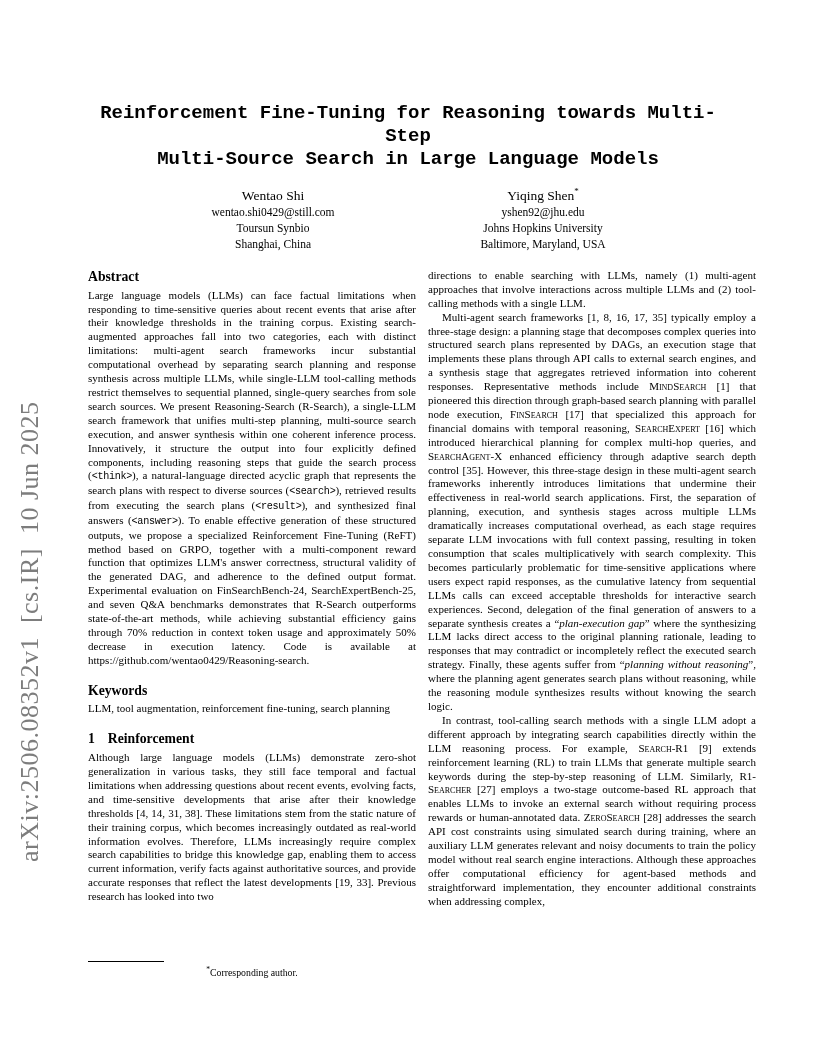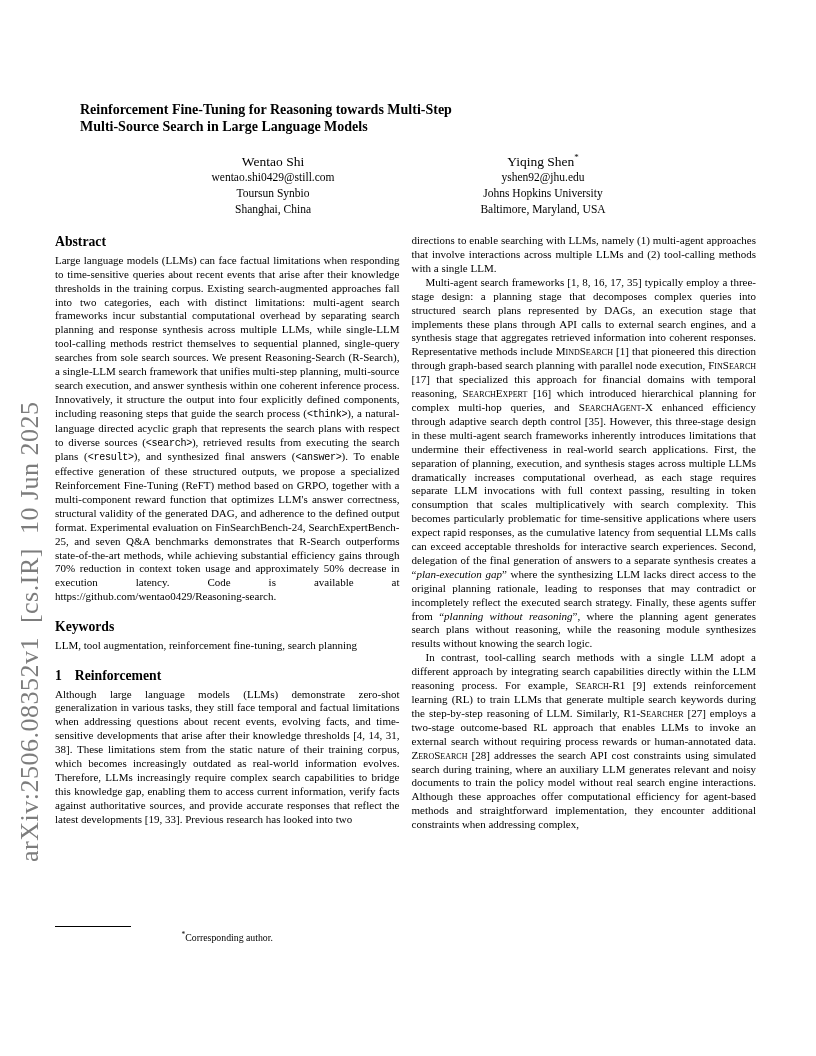--- a/index.html
+++ b/index.html
@@ -23,43 +23,44 @@
     display: flex; align-items: center; justify-content: center;
     font-size: 26px;
     color: #7d7d7d;
     white-space: pre;
     letter-spacing: 0.5px;
   }
 
   
   .title {
     margin: 102px 80px 0 80px;
-    font-family: Liberation Serif, serif;
+    text-align: center;
+    font-family: Liberation Mono, monospace;
     font-weight: bold;
-    font-size: 14px;
+    font-size: 19px;
     line-height: 1.2;
   }
   .title span { display: block; }
   .authors {
     display: flex;
     justify-content: center;
     gap: 100px;
     margin-top: 13px;
     text-align: center;
   }
   .author-block { min-width: 170px; }
   .author-name { font-size: 13.5px; line-height: 17px; }
   .author-name sup { font-size: 9px; }
   .author-line { font-size: 11.5px; line-height: 16px; }
 
   
   .columns {
     display: flex;
     gap: 12px;
-    margin: 17px 60px 0 55px;
+    margin: 17px 60px 0 88px;
     height: 712px;
   }
   .col {
     flex: 1 1 0;
     text-align: justify;
     font-size: 11px;
     line-height: 1.265;
     hyphens: auto;
     -webkit-hyphens: auto;
   }

